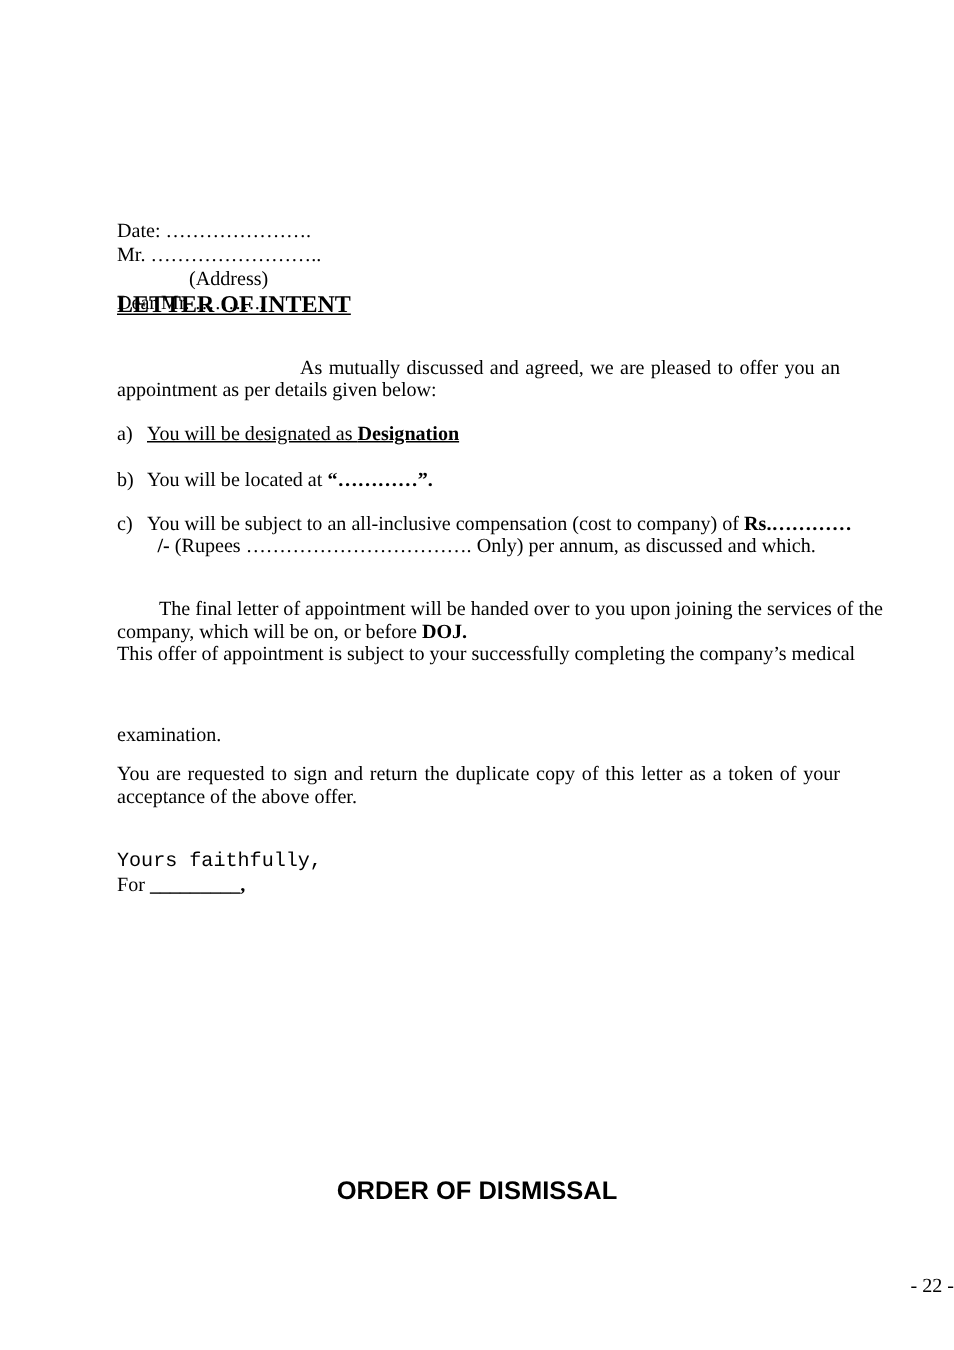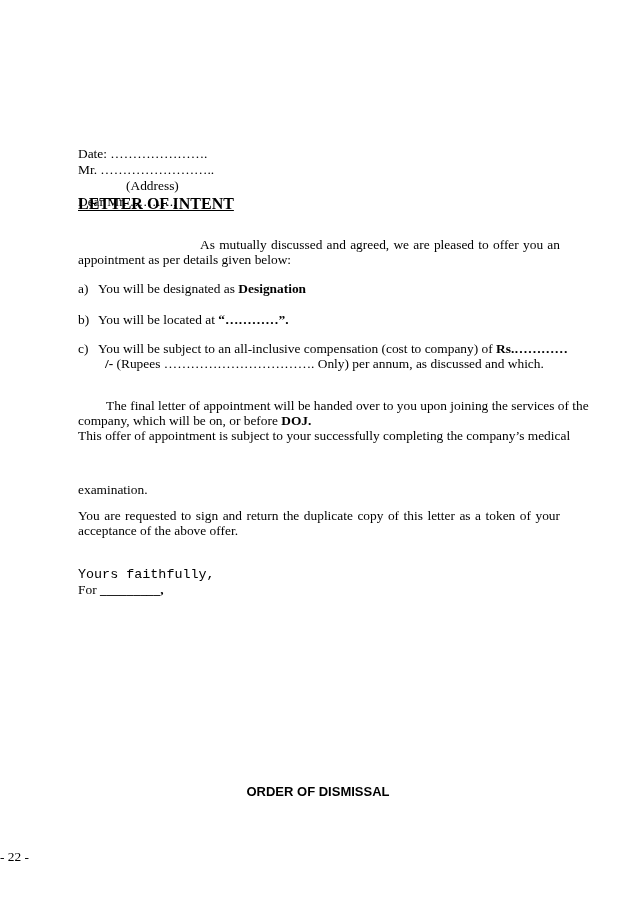--- a/index.html
+++ b/index.html
@@ -1,39 +1,39 @@
 <!DOCTYPE html>
 <html><head>
 <meta charset="utf-8">
 <style>
   html, body { margin: 0; padding: 0; background: #ffffff; }
   body { width: 636px; height: 900px; position: relative; overflow: hidden; color: #000; font-family: "Liberation Serif", serif; font-size: 13.4px; }
   .abs { position: absolute; left: 78px; white-space: nowrap; line-height: 16px; }
   .just { position: absolute; left: 78px; width: 482px; text-align: justify; text-align-last: justify; line-height: 16px; white-space: nowrap; }
   .b { font-weight: bold; }
   .title { font-weight: bold; font-size: 16px; text-decoration: underline; }
-  .sans-head { position: absolute; left: 0; width: 636px; text-align: center; font-family: "Liberation Sans", sans-serif; font-weight: bold; font-size: 13px; }
-  .pg { position: absolute; left: 0; width: 636px; text-align: left; font-size: 13.4px; }
+  .sans-head { position: absolute; left: 0; width: 636px; text-align: center; font-family: "Liberation Sans", sans-serif; font-weight: bold; font-size: 17px; }
+  .pg { position: absolute; left: 0; width: 636px; text-align: right; font-size: 13.4px; }
   .lbl { display: inline-block; width: 20px; }
 </style>
 </head>
 <body>
 
 <div>
 
   <div class="abs" style="top:146px;">Date: ………………….</div>
   <div class="abs" style="top:162px;">Mr. ……………………..</div>
   <div class="abs" style="top:178px;margin-left:48px;">(Address)</div>
   <div class="abs" style="top:194px;">Dear Mr. ……….,</div>
   <div class="abs title" style="top:196px;">LETTER OF INTENT</div>
 
   <div class="just" style="top:237px; left:200px; width:360px;">As mutually discussed and agreed, we are pleased to offer you an</div>
   <div class="abs" style="top:252px;">appointment as per details given below:</div>
 
-  <div class="abs" style="top:281px;">
+  <div class="abs" style="top:281px;text-decoration:underline;">
     <span class="lbl">a)</span><span>You will be designated as </span><span class="b">Designation</span>
   </div>
 
   <div class="abs" style="top:312px;">
     <span class="lbl">b)</span><span>You will be located at </span><span class="b">“…………”.</span>
   </div>
 
   <div class="abs" style="top:341px;">
     <span class="lbl">c)</span><span>You will be subject to an all-inclusive compensation (cost to company) of </span><span class="b">Rs.…………</span>
   </div>

